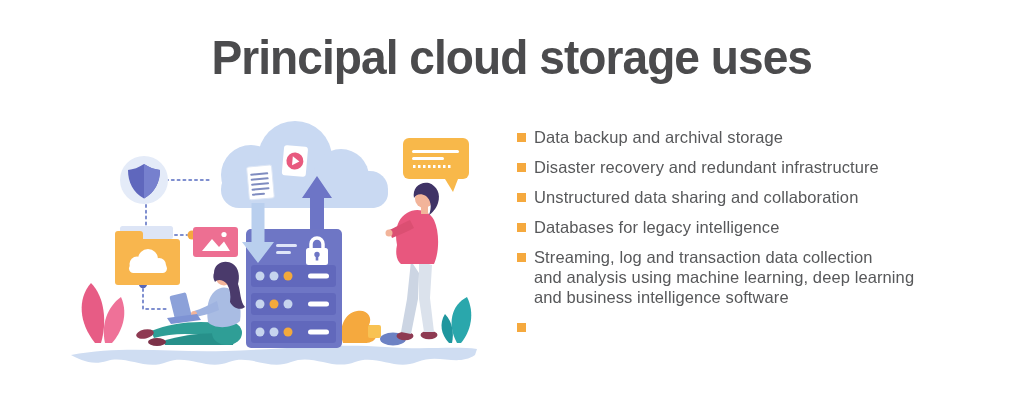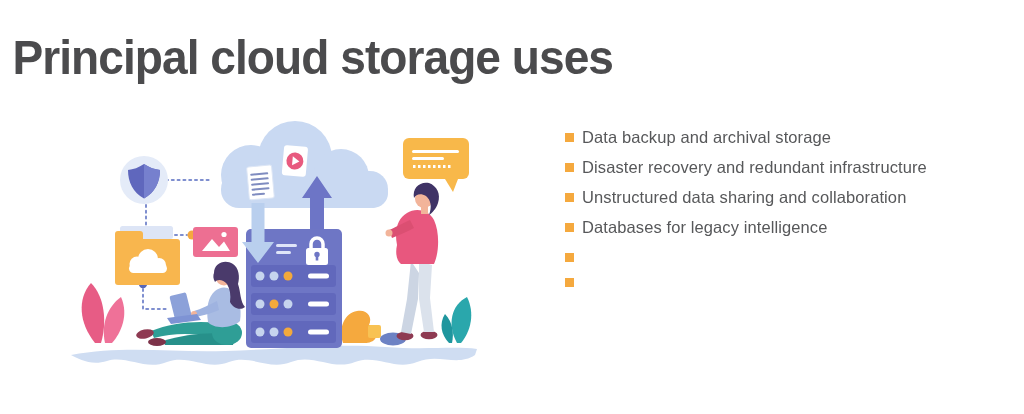--- a/index.html
+++ b/index.html
@@ -2,27 +2,27 @@
 <html><head>
 <meta charset="utf-8">
 <style>
   html,body { margin:0; padding:0; }
   body {
     width:1024px; height:414px; background:#ffffff; overflow:hidden; position:relative;
     font-family:"Liberation Sans", sans-serif;
   }
   .title {
     position:absolute; top:30px; left:0; width:1024px; margin:0;
-    font-size:48px; font-weight:bold; color:#4b4b4d;
+    text-align:center; font-size:48px; font-weight:bold; color:#4b4b4d;
     letter-spacing:-1px;
   }
   .title > span { display:inline-block; transform:scaleX(0.96); transform-origin:center; }
   .illustration { position:absolute; left:55px; top:103px; width:440px; height:290px; }
   .uses-list { position:absolute; left:517px; top:127px; width:462px; }
-  .item { display:flex; margin-bottom:10px;margin-left:48px; }
+  .item { display:flex; margin-bottom:10px; }
   .bullet {
     flex:none; width:9px; height:9px; background:#f5a93e; margin:6px 8px 0 0;
   }
   .item-text {
     font-size:16.5px; line-height:20px; color:#57585a; white-space:pre-line;
     letter-spacing:0.1px;
   }
 </style>
 </head>
 <body>
@@ -199,17 +199,20 @@
   <div class="item">
     <span class="bullet"></span>
     <div class="item-text">Unstructured data sharing and collaboration</div>
   </div>
   <div class="item">
     <span class="bullet"></span>
     <div class="item-text">Databases for legacy intelligence</div>
   </div>
   <div class="item">
     <span class="bullet"></span>
+    <div class="item-text">Streaming, log and transaction data collection
+and analysis using machine learning, deep learning
+and business intelligence software</div>
   </div>
   <div class="item">
     <span class="bullet"></span>
   </div>
 </div>
 
 </body></html>

